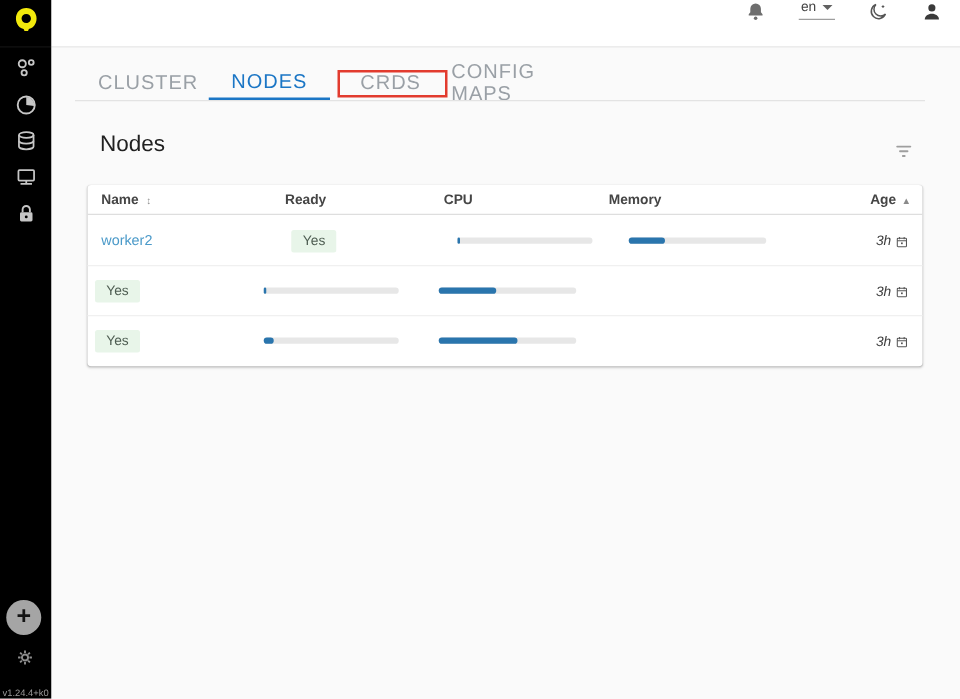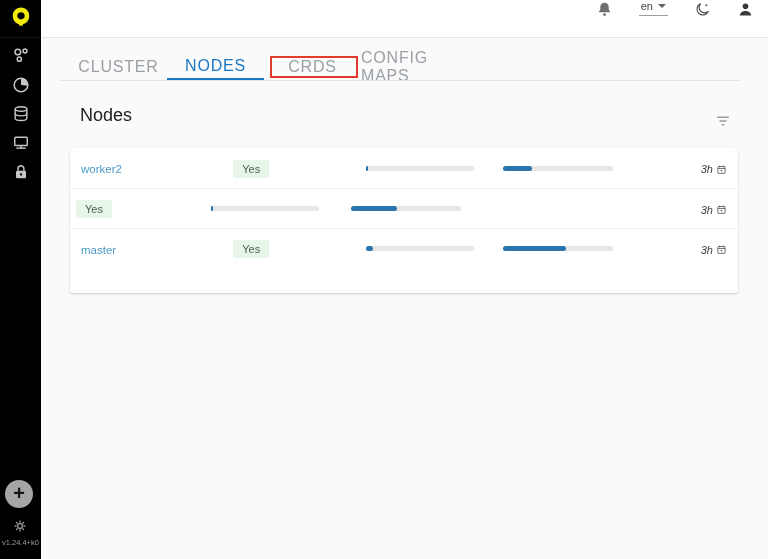--- a/index.html
+++ b/index.html
@@ -12,21 +12,21 @@
   .logo-block { width:41px; height:38px; display:flex; align-items:center; justify-content:center;
     border-bottom:1px solid rgba(255,255,255,0.07); }
   .nav-icons { position:absolute; top:47px; left:0; width:41px; display:flex; flex-direction:column;
     align-items:center; gap:8px; }
   .nav-icon { width:21px; height:21px; display:flex; align-items:center; justify-content:center; cursor:pointer; }
   .nav-icon svg { width:20px; height:20px; }
   .fab { position:absolute; left:5px; top:480px; width:28px; height:28px; border-radius:50%;
     background:#a5a5a5; color:#141414; font-size:20px; font-weight:bold; line-height:26px;
     text-align:center; cursor:pointer; }
   .gear-btn { position:absolute; left:13px; top:519px; width:14px; height:14px; cursor:pointer; }
-  .version { position:absolute; left:2px; top:538px; width:39px; font-size:7.5px; color:#9a9a9a;
+  .version { position:absolute; left:2px; top:550px; width:39px; font-size:7.5px; color:#9a9a9a;
     white-space:nowrap; overflow:hidden; }
 
   
   .topbar { position:absolute; left:41px; top:0; width:727px; height:38px; background:#fff;
     border-bottom:1px solid #e6e6e6; display:flex; align-items:flex-start; justify-content:flex-end;
     gap:25px; padding-right:14px; z-index:4; }
   .tb-icon { width:18px; height:18px; cursor:pointer; display:flex; align-items:center; justify-content:center; }
   .lang { display:flex; align-items:center; gap:5px; border-bottom:1px solid #9e9e9e;
     padding:0 2px 3px 2px; cursor:pointer; }
   .lang-label { font-size:11px; color:#444; }
@@ -188,20 +188,33 @@
     <div class="filter-btn">
       <svg viewBox="0 0 24 24" fill="#9e9e9e">
         <rect x="4" y="6" width="16" height="2" rx="1"></rect>
         <rect x="7" y="11" width="10" height="2" rx="1"></rect>
         <rect x="10" y="16" width="4" height="2" rx="1"></rect>
       </svg>
     </div>
 
 
     <div class="card">
+      <div class="thead">
+        <div class="th col-name">
+          <span>Name</span>
+          <span class="sort-glyph">↕</span>
+        </div>
+        <div class="th col-ready">Ready</div>
+        <div class="th col-cpu">CPU</div>
+        <div class="th col-mem">Memory</div>
+        <div class="th col-age">
+          <span>Age</span>
+          <span class="sort-glyph">▴</span>
+        </div>
+      </div>
 
       <div class="trow">
         <div class="col-name"><a class="node-link">worker2</a></div>
         <div class="col-ready"><span class="badge">Yes</span></div>
         <div class="col-cpu">
             <div class="meter cpu">
               <div class="meter-fill" style="width: 2%;"></div>
             </div>
           </div>
         <div class="col-mem">
@@ -239,21 +252,20 @@
                 <svg viewBox="0 0 24 24" fill="none" stroke="#555" stroke-width="1.8">
                   <rect x="4" y="5.5" width="16" height="15" rx="1.5"></rect>
                   <path d="M8 3.5v4M16 3.5v4M4 10h16"></path>
                   <rect x="10.5" y="13" width="3" height="3" fill="#555" stroke="none"></rect>
                 </svg>
               </span>
             </span></div>
       </div>
 
       <div class="trow">
-        <div class="col-name"><a class="node-link">master</a></div>
         <div class="col-ready"><span class="badge">Yes</span></div>
         <div class="col-cpu">
             <div class="meter cpu">
               <div class="meter-fill" style="width: 7%;"></div>
             </div>
           </div>
         <div class="col-mem">
             <div class="meter mem">
               <div class="meter-fill" style="width: 57%;"></div>
             </div>

